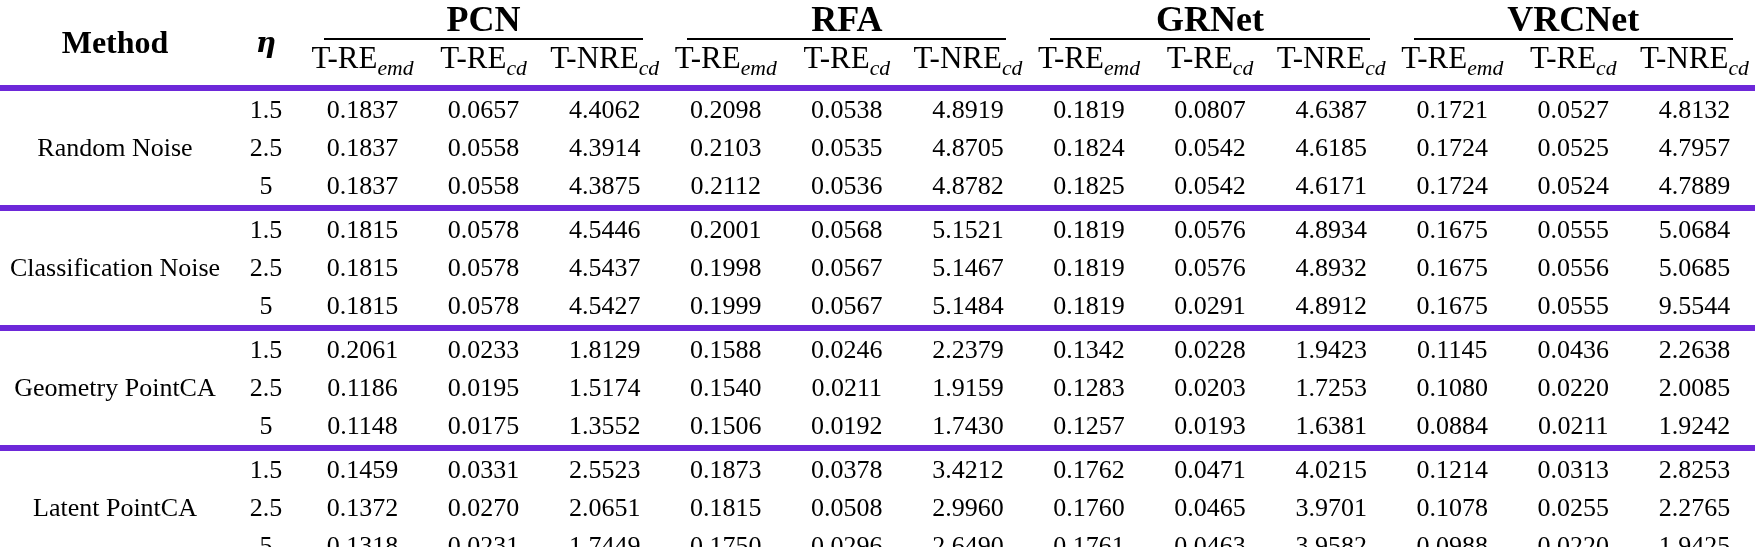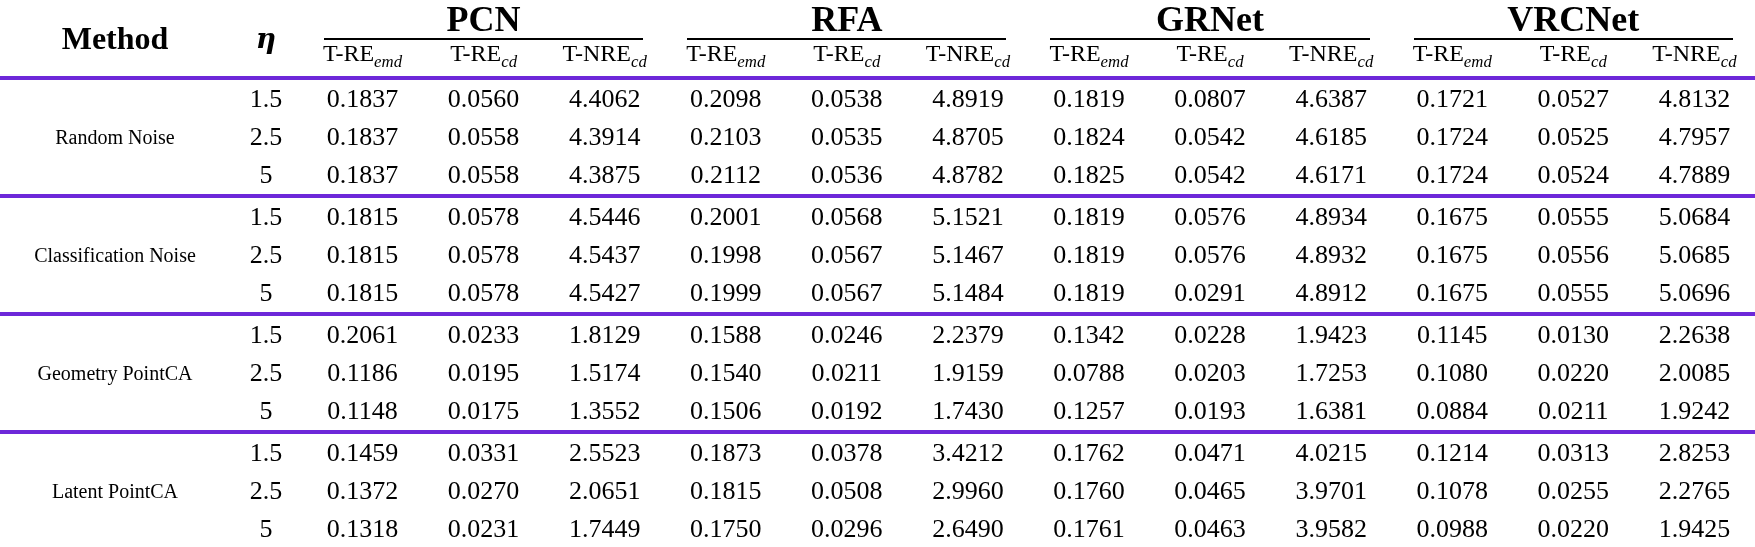--- a/index.html
+++ b/index.html
@@ -40,39 +40,39 @@
     font-weight: bold;
     font-size: 36px;
     line-height: 32px;
   }
   th.group .grule {
     height: 0;
     border-bottom: 2px solid #000;
     margin: 3px 22px 0 22px;
   }
   tr.metrics-row th {
-    font-size: 24px;
+    font-size: 31px;
     border-bottom: 2px solid #000;
     padding-bottom: 9px;
   }
   sub.metric-sub {
     font-style: italic;
     font-size: 0.7em;
     line-height: 0;
   }
 
   tbody td {
     font-size: 26px;
     text-align: center;
     vertical-align: middle;
     padding: 0;
     height: 38px;
   }
-  tbody tr.group-start td { border-top: 4px solid #6d28d9; }
-  td.method-cell { font-size: 20px; }
+  tbody tr.group-start td { border-top: 6px solid #6d28d9; }
+  td.method-cell { font-size: 26px; }
   td.bold { font-weight: normal; }
 </style>
 </head>
 <body>
 
 <div class="table-wrap">
   <table class="results">
     <colgroup>
       <col class="c-method">
       <col class="c-eta">
@@ -127,21 +127,21 @@
           <th><span>T-RE</span><sub class="metric-sub">emd</sub></th>
           <th><span>T-RE</span><sub class="metric-sub">cd</sub></th>
           <th><span>T-NRE</span><sub class="metric-sub">cd</sub></th>
         </tr>
     </thead>
     <tbody id="tbody">
         <tr class="group-start">
           <td class="method-cell" rowspan="3">Random Noise</td>
           <td>1.5</td>
           <td>0.1837</td>
-          <td>0.0560</td>
+          <td>0.0657</td>
           <td>4.4062</td>
           <td>0.2098</td>
           <td>0.0538</td>
           <td>4.8919</td>
           <td>0.1819</td>
           <td>0.0807</td>
           <td>4.6387</td>
           <td>0.1721</td>
           <td>0.0527</td>
           <td>4.8132</td>
@@ -213,47 +213,47 @@
           <td>0.0578</td>
           <td class="bold">4.5427</td>
           <td>0.1999</td>
           <td>0.0567</td>
           <td>5.1484</td>
           <td>0.1819</td>
           <td>0.0291</td>
           <td class="bold">4.8912</td>
           <td>0.1675</td>
           <td>0.0555</td>
-          <td>5.0696</td>
+          <td>9.5544</td>
         </tr>
         <tr class="group-start">
           <td class="method-cell" rowspan="3">Geometry PointCA</td>
           <td>1.5</td>
           <td>0.2061</td>
           <td>0.0233</td>
           <td>1.8129</td>
           <td>0.1588</td>
           <td>0.0246</td>
           <td>2.2379</td>
           <td>0.1342</td>
           <td>0.0228</td>
           <td>1.9423</td>
           <td>0.1145</td>
-          <td>0.0130</td>
+          <td>0.0436</td>
           <td>2.2638</td>
         </tr>
         <tr>
           <td>2.5</td>
           <td>0.1186</td>
           <td>0.0195</td>
           <td>1.5174</td>
           <td>0.1540</td>
           <td>0.0211</td>
           <td>1.9159</td>
-          <td>0.0788</td>
+          <td>0.1283</td>
           <td>0.0203</td>
           <td>1.7253</td>
           <td>0.1080</td>
           <td>0.0220</td>
           <td>2.0085</td>
         </tr>
         <tr>
           <td>5</td>
           <td>0.1148</td>
           <td>0.0175</td>

